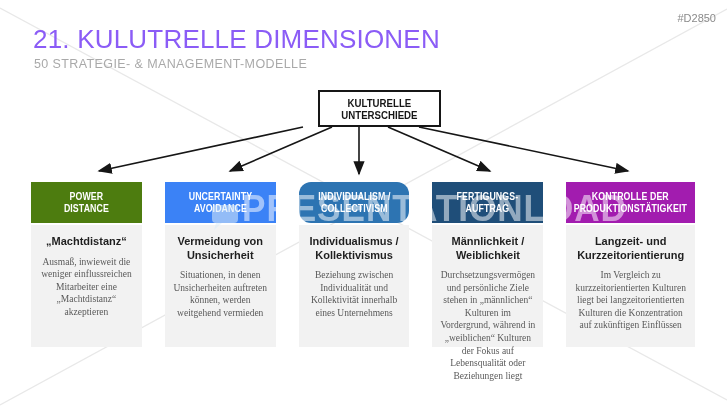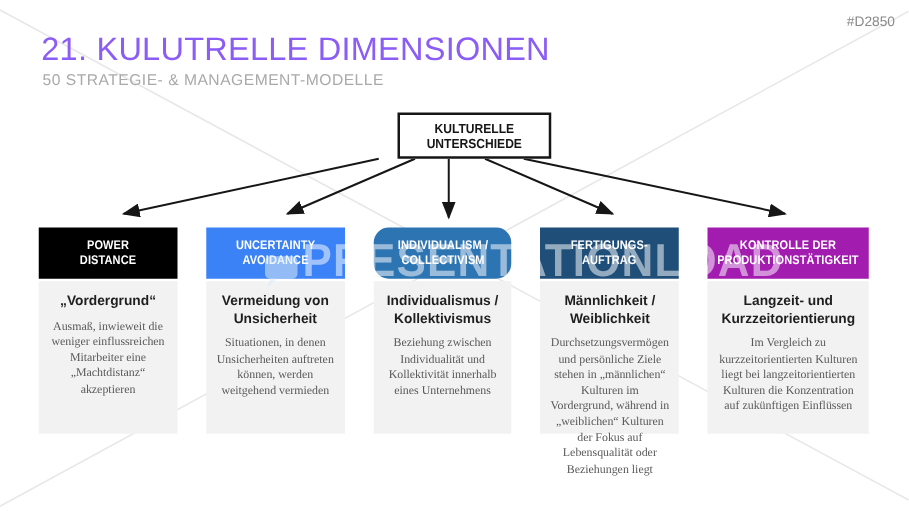--- a/index.html
+++ b/index.html
@@ -101,26 +101,26 @@
 <div class="abs product-code">#D2850</div>
 
 <div class="abs root-box">
   <div class="label">KULTURELLE
 UNTERSCHIEDE</div>
 </div>
 
 <div class="abs columns">
 
   <div class="col">
-    <div class="col-header" style="background-color: #000000;">
+    <div class="col-header" style="background-color: #4d7c0f;">
       <div class="label">POWER
 DISTANCE</div>
     </div>
     <div class="col-body">
-      <div class="col-title">„Vordergrund“</div>
+      <div class="col-title">„Machtdistanz“</div>
       <div class="col-text">Ausmaß, inwieweit die weniger einflussreichen Mitarbeiter eine „Machtdistanz“ akzeptieren</div>
     </div>
   </div>
 
   <div class="col">
     <div class="col-header" style="background-color: #3b82f6;">
       <div class="label">UNCERTAINTY
 AVOIDANCE</div>
     </div>
     <div class="col-body">

